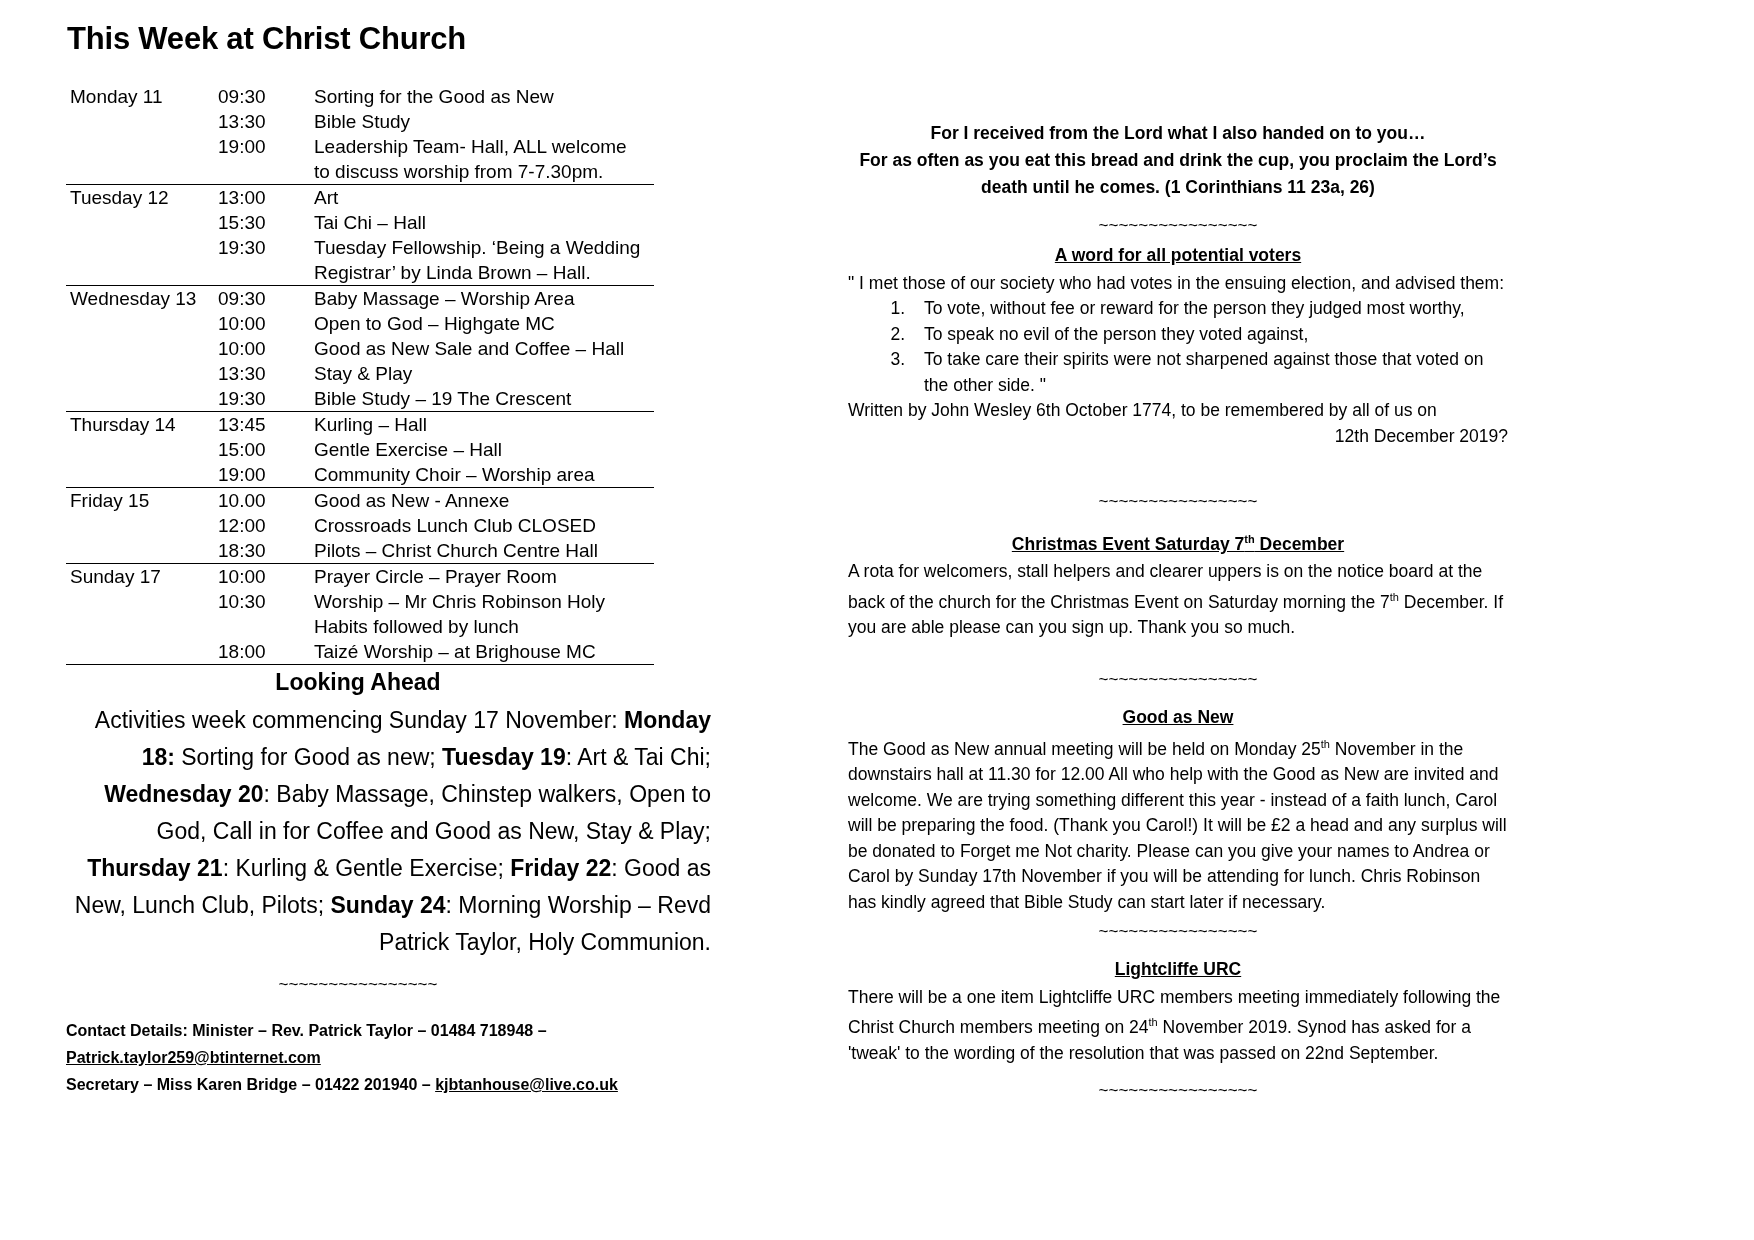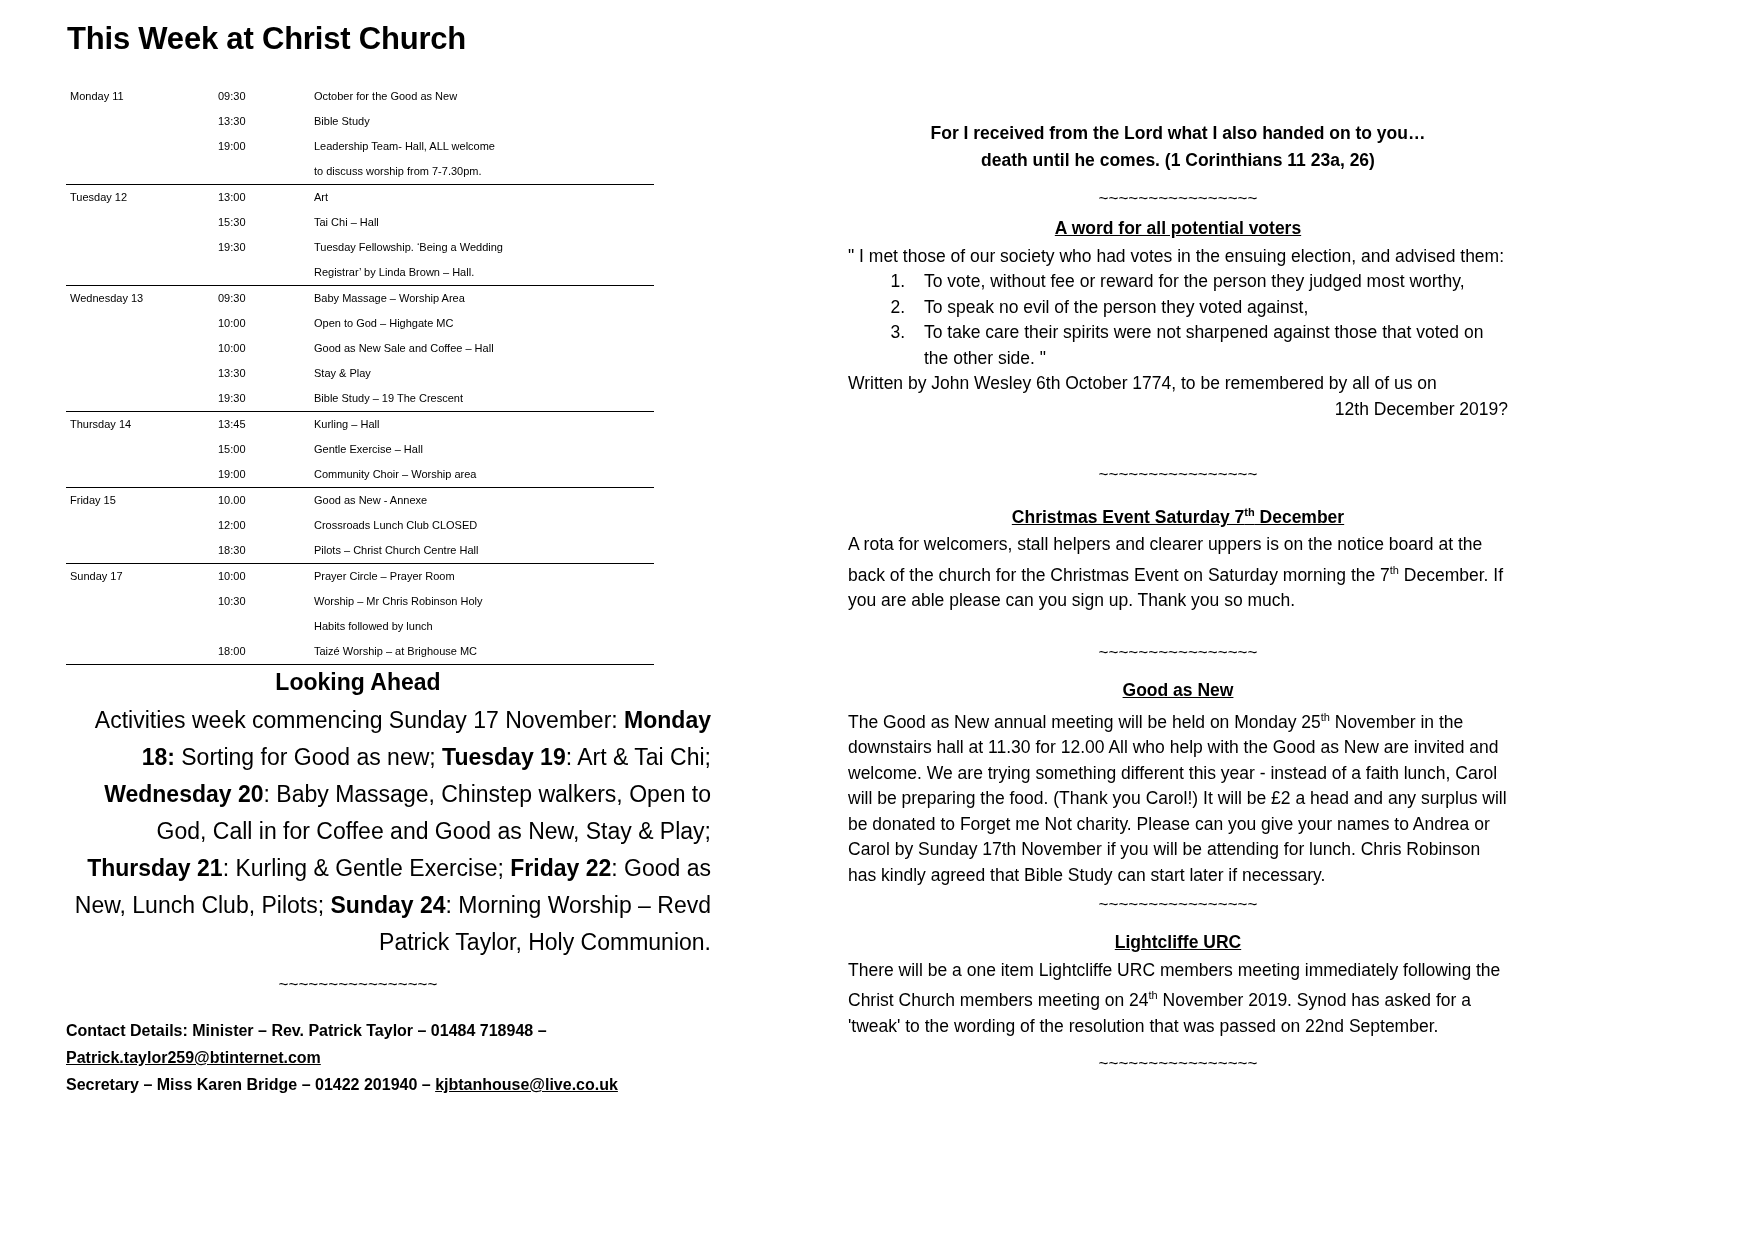--- a/index.html
+++ b/index.html
@@ -38,21 +38,21 @@
   }
 
   .schedule {
     width: 584px;
     border-collapse: collapse;
     table-layout: fixed;
   }
   .schedule td {
     padding: 0;
     vertical-align: top;
-    font-size: 11px;
+    font-size: 19px;
     line-height: 25px;
   }
   .day-group {
     border-bottom: 1.6px solid #000;
   }
   .day-group.first { border-top: none; }
   .col-day   { width: 148px; padding-left: 4px !important; }
   .col-time  { width: 96px; }
   .col-event { width: 340px; }
   .ev-line { white-space: nowrap; }
@@ -147,21 +147,21 @@
       <tbody id="schedule-body">
           <tr class="day-group first">
             <td class="col-day">Monday 11</td>
             <td class="col-time">
               <div class="ev-line">09:30</div>
               <div class="ev-line">13:30</div>
               <div class="ev-line">19:00</div>
               <div class="ev-line">&nbsp;</div>
             </td>
             <td class="col-event">
-              <div class="ev-line">October for the Good as New</div>
+              <div class="ev-line">Sorting for the Good as New</div>
               <div class="ev-line">Bible Study</div>
               <div class="ev-line">Leadership Team- Hall,  ALL welcome</div>
               <div class="ev-cont">to discuss worship from 7-7.30pm.</div>
             </td>
           </tr>
           <tr class="day-group">
             <td class="col-day">Tuesday 12</td>
             <td class="col-time">
               <div class="ev-line">13:00</div>
               <div class="ev-line">15:30</div>
@@ -245,20 +245,21 @@
     <div class="contact">
       <span>Contact Details: Minister – Rev. Patrick Taylor – 01484 718948 – </span><u>Patrick.taylor259@btinternet.com</u><br>
       <span>Secretary – Miss Karen Bridge – 01422 201940 – </span><u>kjbtanhouse@live.co.uk</u>
     </div>
   </div>
 
   <div class="right-col">
 
     <div class="scripture">
       <div>For I received from the Lord what I also handed on to you…</div>
+      <div>For as often as you eat this bread and drink the cup, you proclaim the Lord’s</div>
       <div>death until he comes. (1 Corinthians 11 23a, 26)</div>
     </div>
 
     <div class="sq-r" style="margin-top:14px;margin-bottom:6px;">~~~~~~~~~~~~~~~~</div>
 
     <div class="sec-head">A word for all potential voters</div>
     <p class="para">" I met those of our society who had votes in the ensuing election, and advised them:</p>
     <ol class="voters" id="voters-list">
         <li>To vote, without fee or reward for the person they judged most worthy,</li>
         <li>To speak no evil of the person they voted against,</li>

